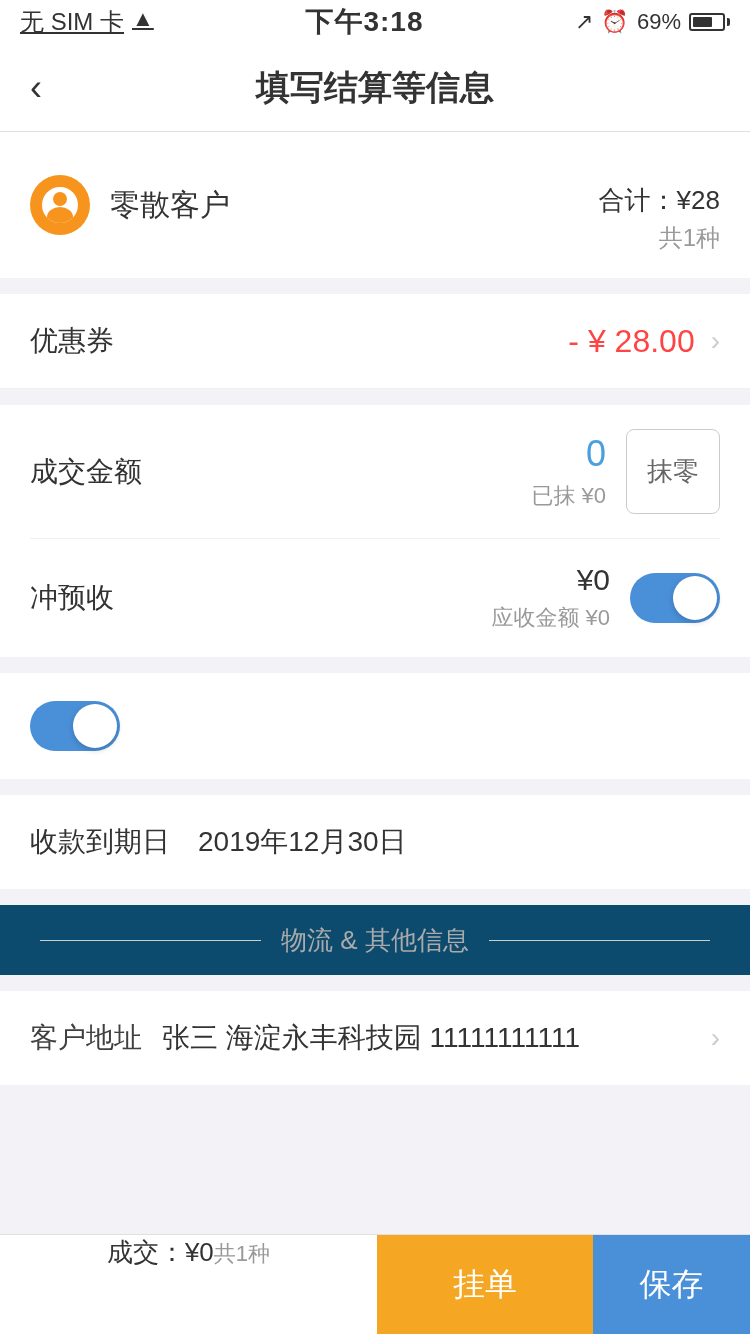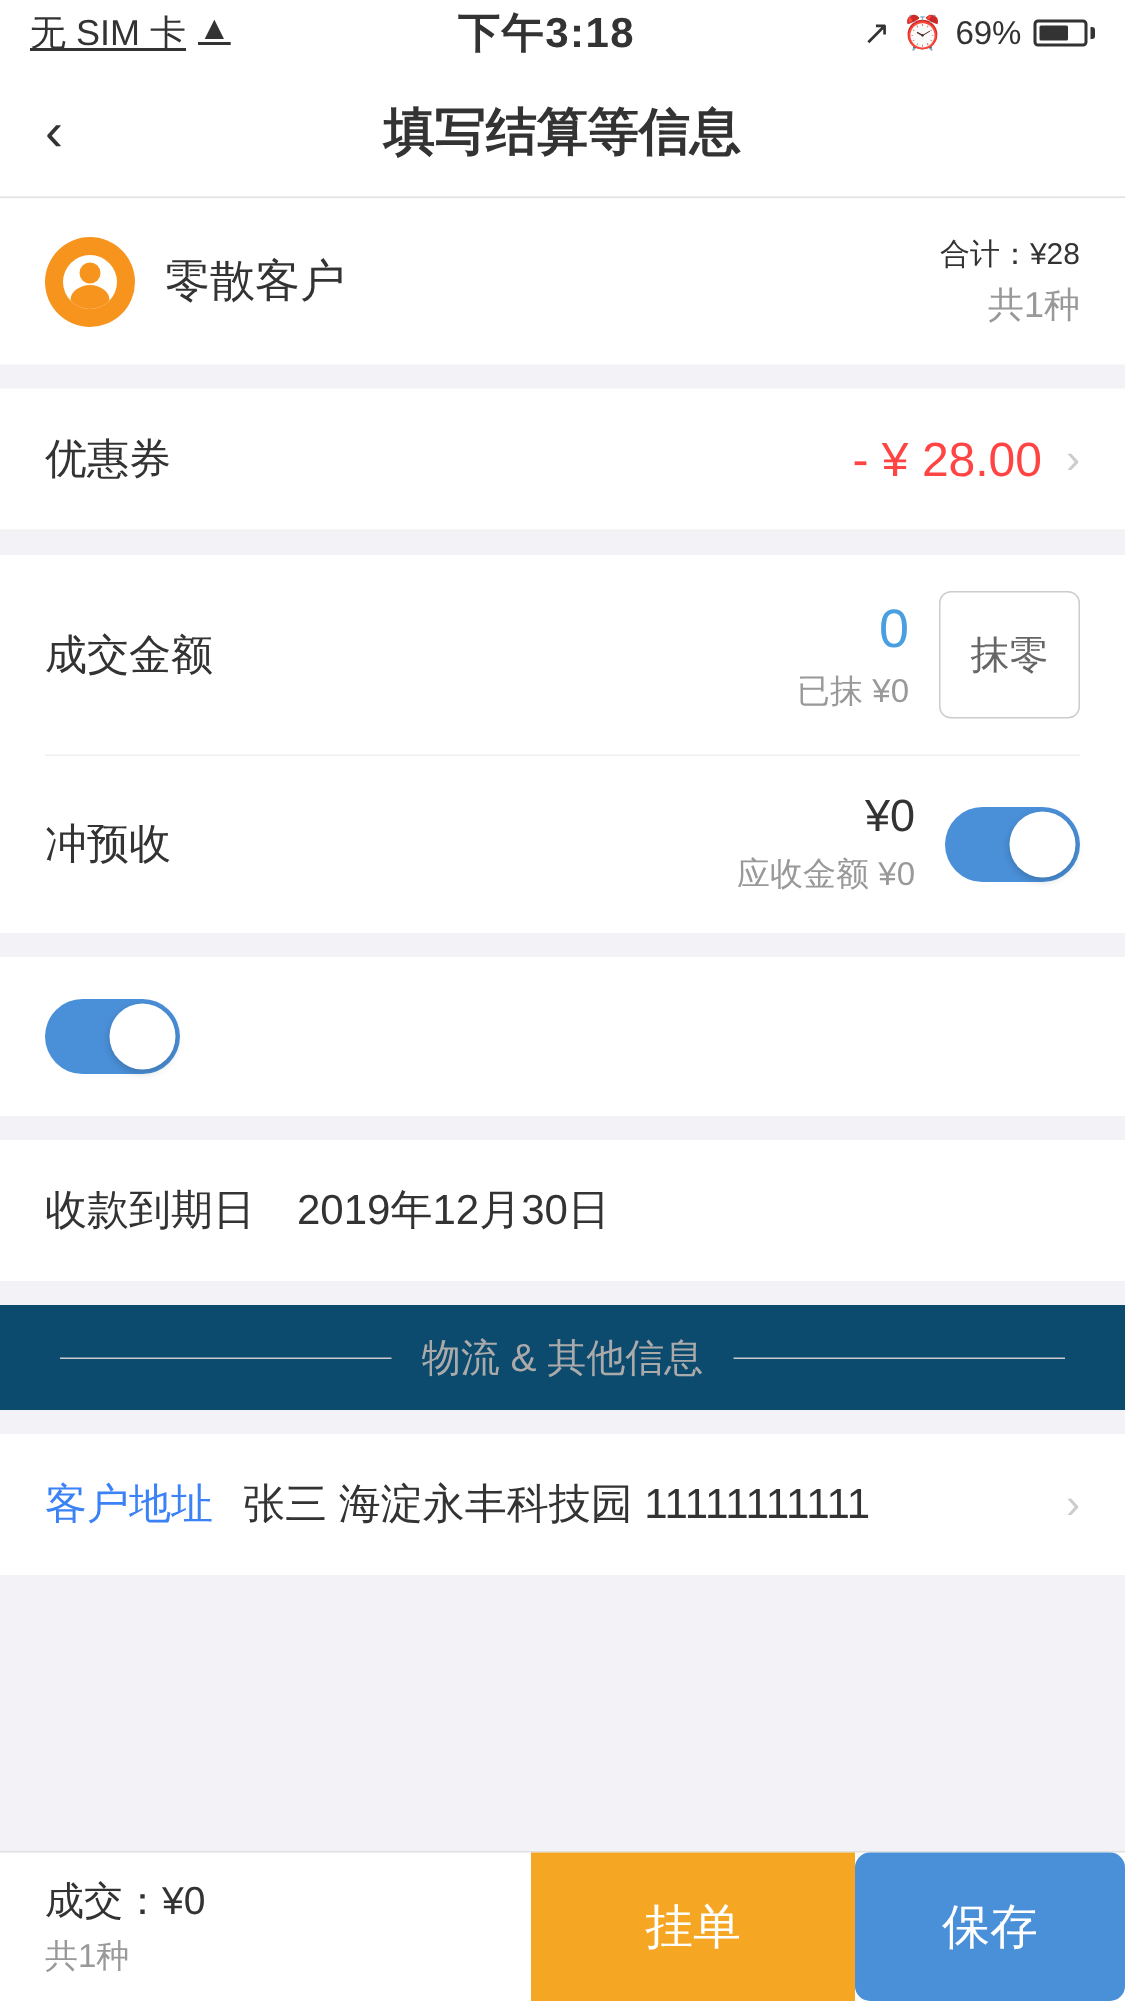--- a/index.html
+++ b/index.html
@@ -161,22 +161,23 @@
       border-radius: 50% 50% 0 0;
     }
     .customer-name {
       font-size: 30px;
       color: #333;
     }
     .customer-total-right {
       text-align: right;
     }
     .total-amount {
-      font-size: 20px;
-      color: #333;
+      font-size: 26px;
+      color: #333;
+      margin-top: 27px;
     }
     .total-count {
       font-size: 24px;
       color: #999;
       margin-top: 4px;
     }
 
     
     .section-row {
       background: #fff;
@@ -339,21 +340,21 @@
     .address-section {
       background: #fff;
       padding: 28px 30px;
       display: flex;
       align-items: center;
       justify-content: space-between;
       margin-bottom: 16px;
     }
     .address-label {
       font-size: 28px;
-      color: #3b82f6;
+      color: #404040;
       flex-shrink: 0;
       margin-right: 20px;
     }
     .address-value {
       font-size: 28px;
       color: #333;
       flex: 1;
     }
 
     
@@ -364,21 +365,21 @@
       width: 750px;
       height: 100px;
       background: #fff;
       display: flex;
       align-items: stretch;
       border-top: 1px solid #e0e0e0;
     }
     .footer-info {
       flex: 1;
       display: flex;
-      flex-direction: column;
+      flex-direction: row;
       justify-content: center;
       padding: 0 30px;
     }
     .footer-deal {
       font-size: 26px;
       color: #333;
     }
     .footer-count {
       font-size: 22px;
       color: #999;
@@ -388,29 +389,28 @@
       width: 216px;
       background: #f5a623;
       display: flex;
       align-items: center;
       justify-content: center;
       font-size: 32px;
       color: #fff;
       cursor: pointer;
     }
     .footer-btn-save {
-      width: 180px;
+      width: 157px;
       background: #4a90d9;
       display: flex;
       align-items: center;
       justify-content: center;
       font-size: 32px;
       color: #fff;
       cursor: pointer;
-      border-radius: 10px;
     }
   </style>
 </head>
 <body>
 
 <div class="status-bar">
   <div class="status-left">
     <span>无 SIM 卡</span>
     <span class="wifi-icon">▲</span>
   </div>

